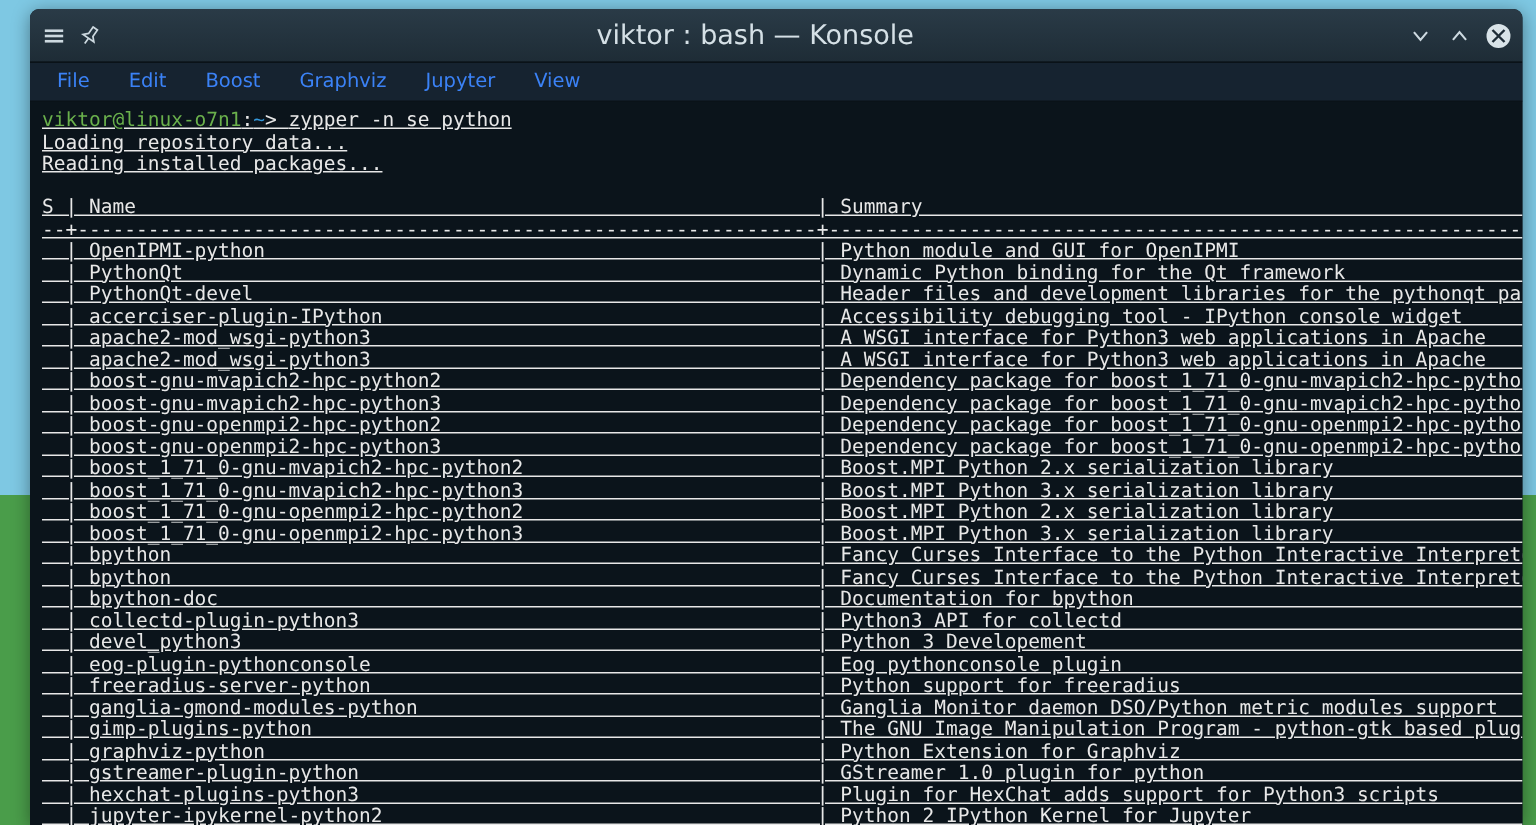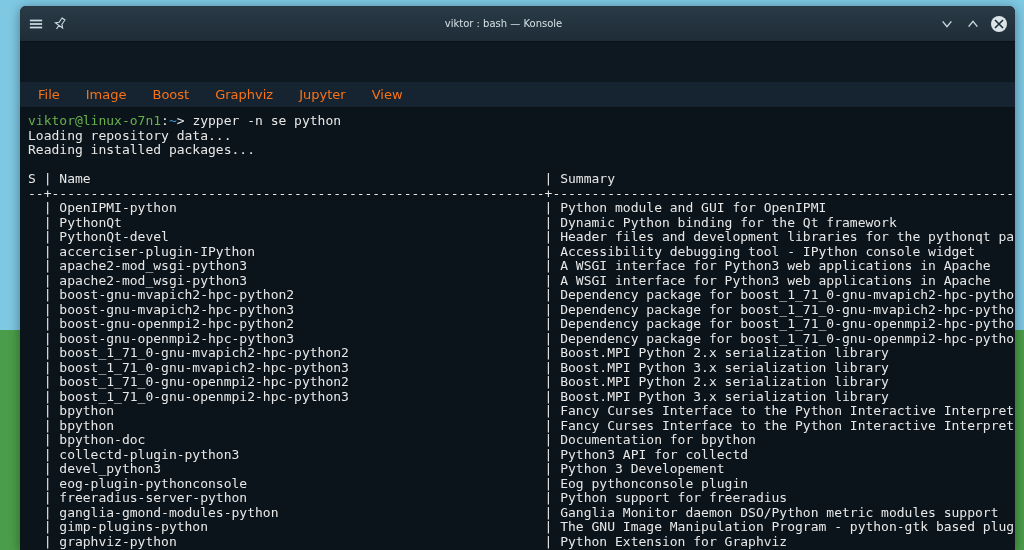--- a/index.html
+++ b/index.html
@@ -25,21 +25,21 @@
     overflow: hidden;
   }
   .titlebar {
     height: 36px;
     background: linear-gradient(180deg, #2a3b47 0%, #1e2c36 100%);
     display: flex;
     align-items: center;
     padding: 0 8px;
     color: #d5e0e6;
     font-family: "DejaVu Sans", sans-serif;
-    font-size: 10px;
+    font-size: 18px;
     border-bottom: 1px solid #0a1218;
   }
   .titlebar-left { display: flex; align-items: center; gap: 8px; }
   .titlebar-center { flex: 1; text-align: center; }
   .titlebar-right { display: flex; align-items: center; gap: 10px; }
   .titlebar .tb-icon { width: 16px; height: 16px; display: inline-flex; align-items: center; justify-content: center; }
   .titlebar .tb-icon svg { width: 14px; height: 14px; }
   .close-circle {
     width: 16px; height: 16px; border-radius: 50%;
     background: #d9e3e8; display:flex; align-items:center; justify-content:center;
@@ -47,37 +47,37 @@
   .close-circle svg { width: 10px; height: 10px; }
   .menubar {
     height: 26px;
     background: #162330;
     display: flex;
     align-items: center;
     padding: 0 6px;
     gap: 2px;
     font-family: "DejaVu Sans", sans-serif;
     font-size: 13px;
-    color: #f97316;
+    color: #3b82f6;
     border-bottom: 1px solid #0a1218;
-    margin-top: 40px;
   }
   .menu-item {
     padding: 3px 12px;
     cursor: default;
   }
   .terminal {
     flex: 1;
     background: #0b141b;
     color: #e8e8e8;
     font-size: 13px;
     line-height: 14.5px;
     padding: 6px 8px 0 8px;
     white-space: pre;
     overflow: hidden;
+    text-decoration: underline;
   }
   .prompt-user { color: #6ab04c; }
   .prompt-colon { color: #e8e8e8; }
   .prompt-path { color: #3498db; }
   .prompt-sym { color: #e8e8e8; }
 </style>
 </head>
 <body>
 
 <div class="window">
@@ -112,21 +112,21 @@
       <span class="close-circle">
         <svg viewBox="0 0 10 10">
             <path d="M1 1 L9 9 M9 1 L1 9" stroke="#1e2c36" stroke-width="1.6"></path>
           </svg>
       </span>
     </div>
   </div>
 
   <div class="menubar">
     <div class="menu-item">File</div>
-    <div class="menu-item">Image</div>
+    <div class="menu-item">Edit</div>
     <div class="menu-item">Boost</div>
     <div class="menu-item">Graphviz</div>
     <div class="menu-item">Jupyter</div>
     <div class="menu-item">View</div>
   </div>
 
   <div class="terminal" id="terminal"><span class="prompt-user">viktor@linux-o7n1</span><span class="prompt-colon">:</span><span class="prompt-path">~</span><span class="prompt-sym">&gt; </span><span>zypper -n se python</span>
 Loading repository data...
 Reading installed packages...
 

